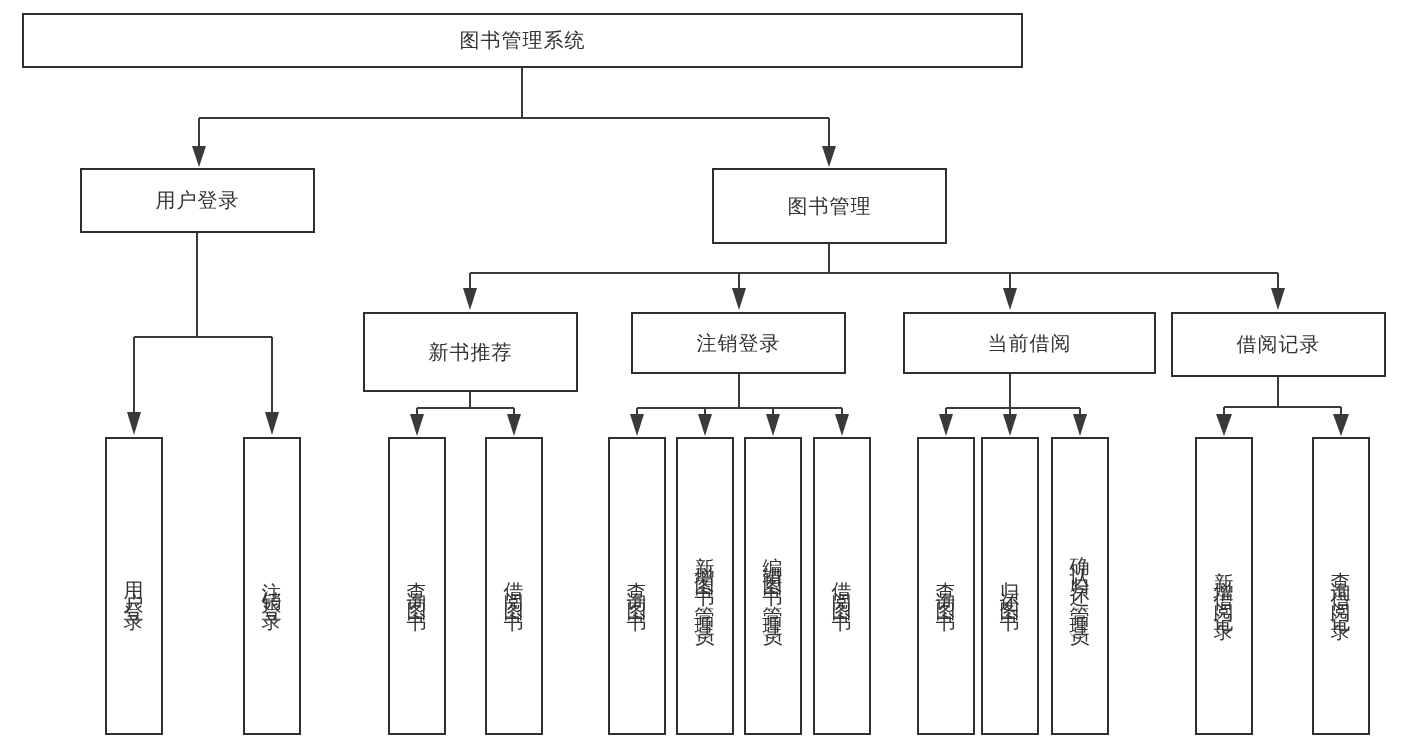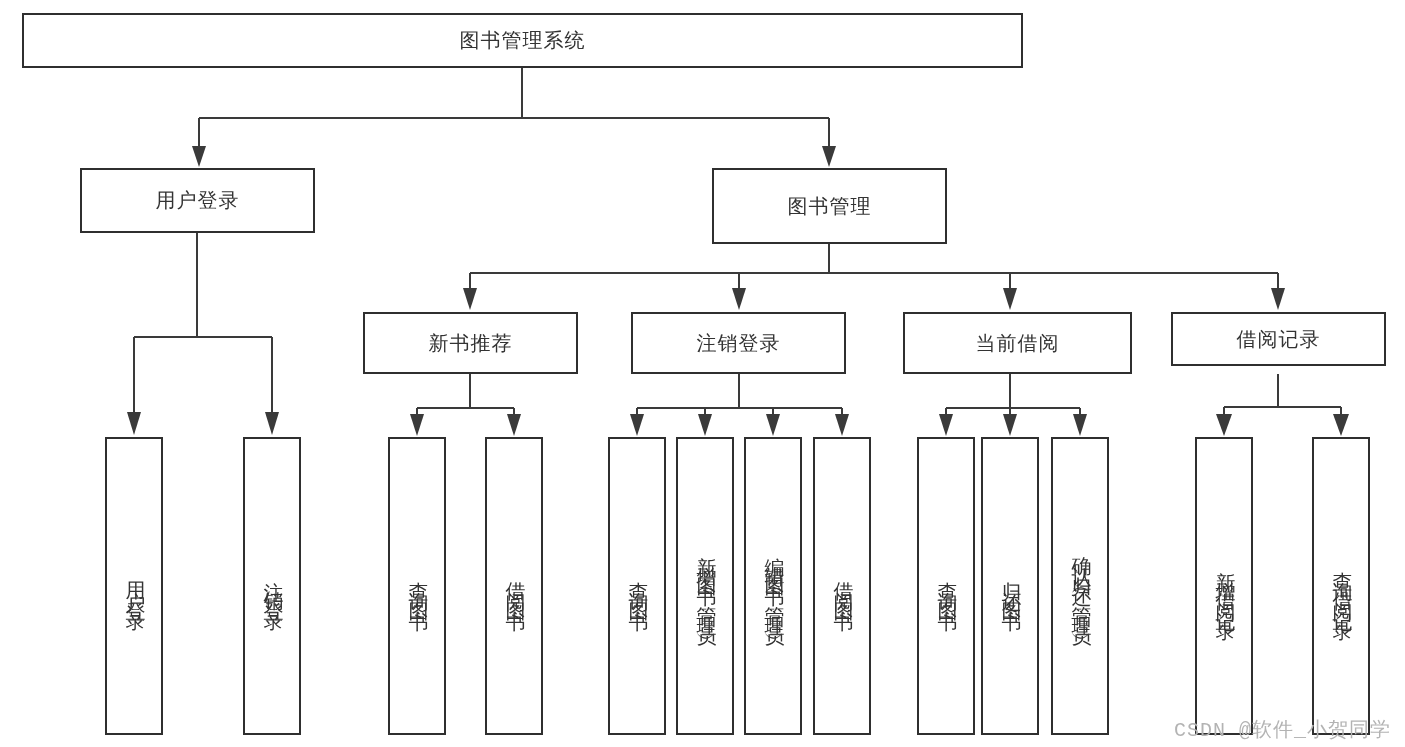--- a/index.html
+++ b/index.html
@@ -7,21 +7,21 @@
     --wire:#3a3a3a;
     --text:#333333;
     --canvas-bg:#ffffff;
     --watermark:#b3b3b3;
   }
   html,body{margin:0;padding:0;background:#fff;}
   .canvas{
     position:relative;
     width:1405px;height:747px;
     background:var(--canvas-bg);
-    font-family:Liberation Mono, monospace;
+    font-family:Liberation Serif, serif;
     color:var(--text);
     overflow:hidden;
   }
   .wires{position:absolute;left:0;top:0;width:1405px;height:747px;}
   .wire{fill:none;stroke:var(--wire);stroke-width:2;}
   .arrow{fill:var(--wire);stroke:none;}
   .node{
     position:absolute;
     box-sizing:border-box;
     background:#ffffff;
@@ -103,30 +103,30 @@
     <span>图书管理系统</span>
   </div>
 
   <div class="node" style="left:80px;top:168px;width:235px;height:65px;">
     <span>用户登录</span>
   </div>
   <div class="node" style="left:712px;top:168px;width:235px;height:76px;">
     <span>图书管理</span>
   </div>
 
-  <div class="node" style="left:363px;top:312px;width:215px;height:62px;">
+  <div class="node" style="left:363px;top:312px;width:215px;height:80px;">
     <span>新书推荐</span>
   </div>
   <div class="node" style="left:631px;top:312px;width:215px;height:62px;">
     <span>注销登录</span>
   </div>
-  <div class="node" style="left:903px;top:312px;width:229px;height:62px;">
+  <div class="node" style="left:903px;top:312px;width:253px;height:62px;">
     <span>当前借阅</span>
   </div>
-  <div class="node" style="left:1171px;top:312px;width:215px;height:54px;">
+  <div class="node" style="left:1171px;top:312px;width:215px;height:65px;">
     <span>借阅记录</span>
   </div>
 
   <div class="leaf" style="left:105px;top:437px;width:58px;height:298px;">
     <span>用户登录</span>
   </div>
   <div class="leaf" style="left:243px;top:437px;width:58px;height:298px;">
     <span>注销登录</span>
   </div>
 
@@ -160,15 +160,14 @@
     <span>确认归还（管理员）</span>
   </div>
 
   <div class="leaf" style="left:1195px;top:437px;width:58px;height:298px;">
     <span>新增借阅记录</span>
   </div>
   <div class="leaf" style="left:1312px;top:437px;width:58px;height:298px;">
     <span>查询借阅记录</span>
   </div>
 
-  <div class="watermark">CSDN @软件_小贺同学</div>
 
 </div>
 
 </body></html>

